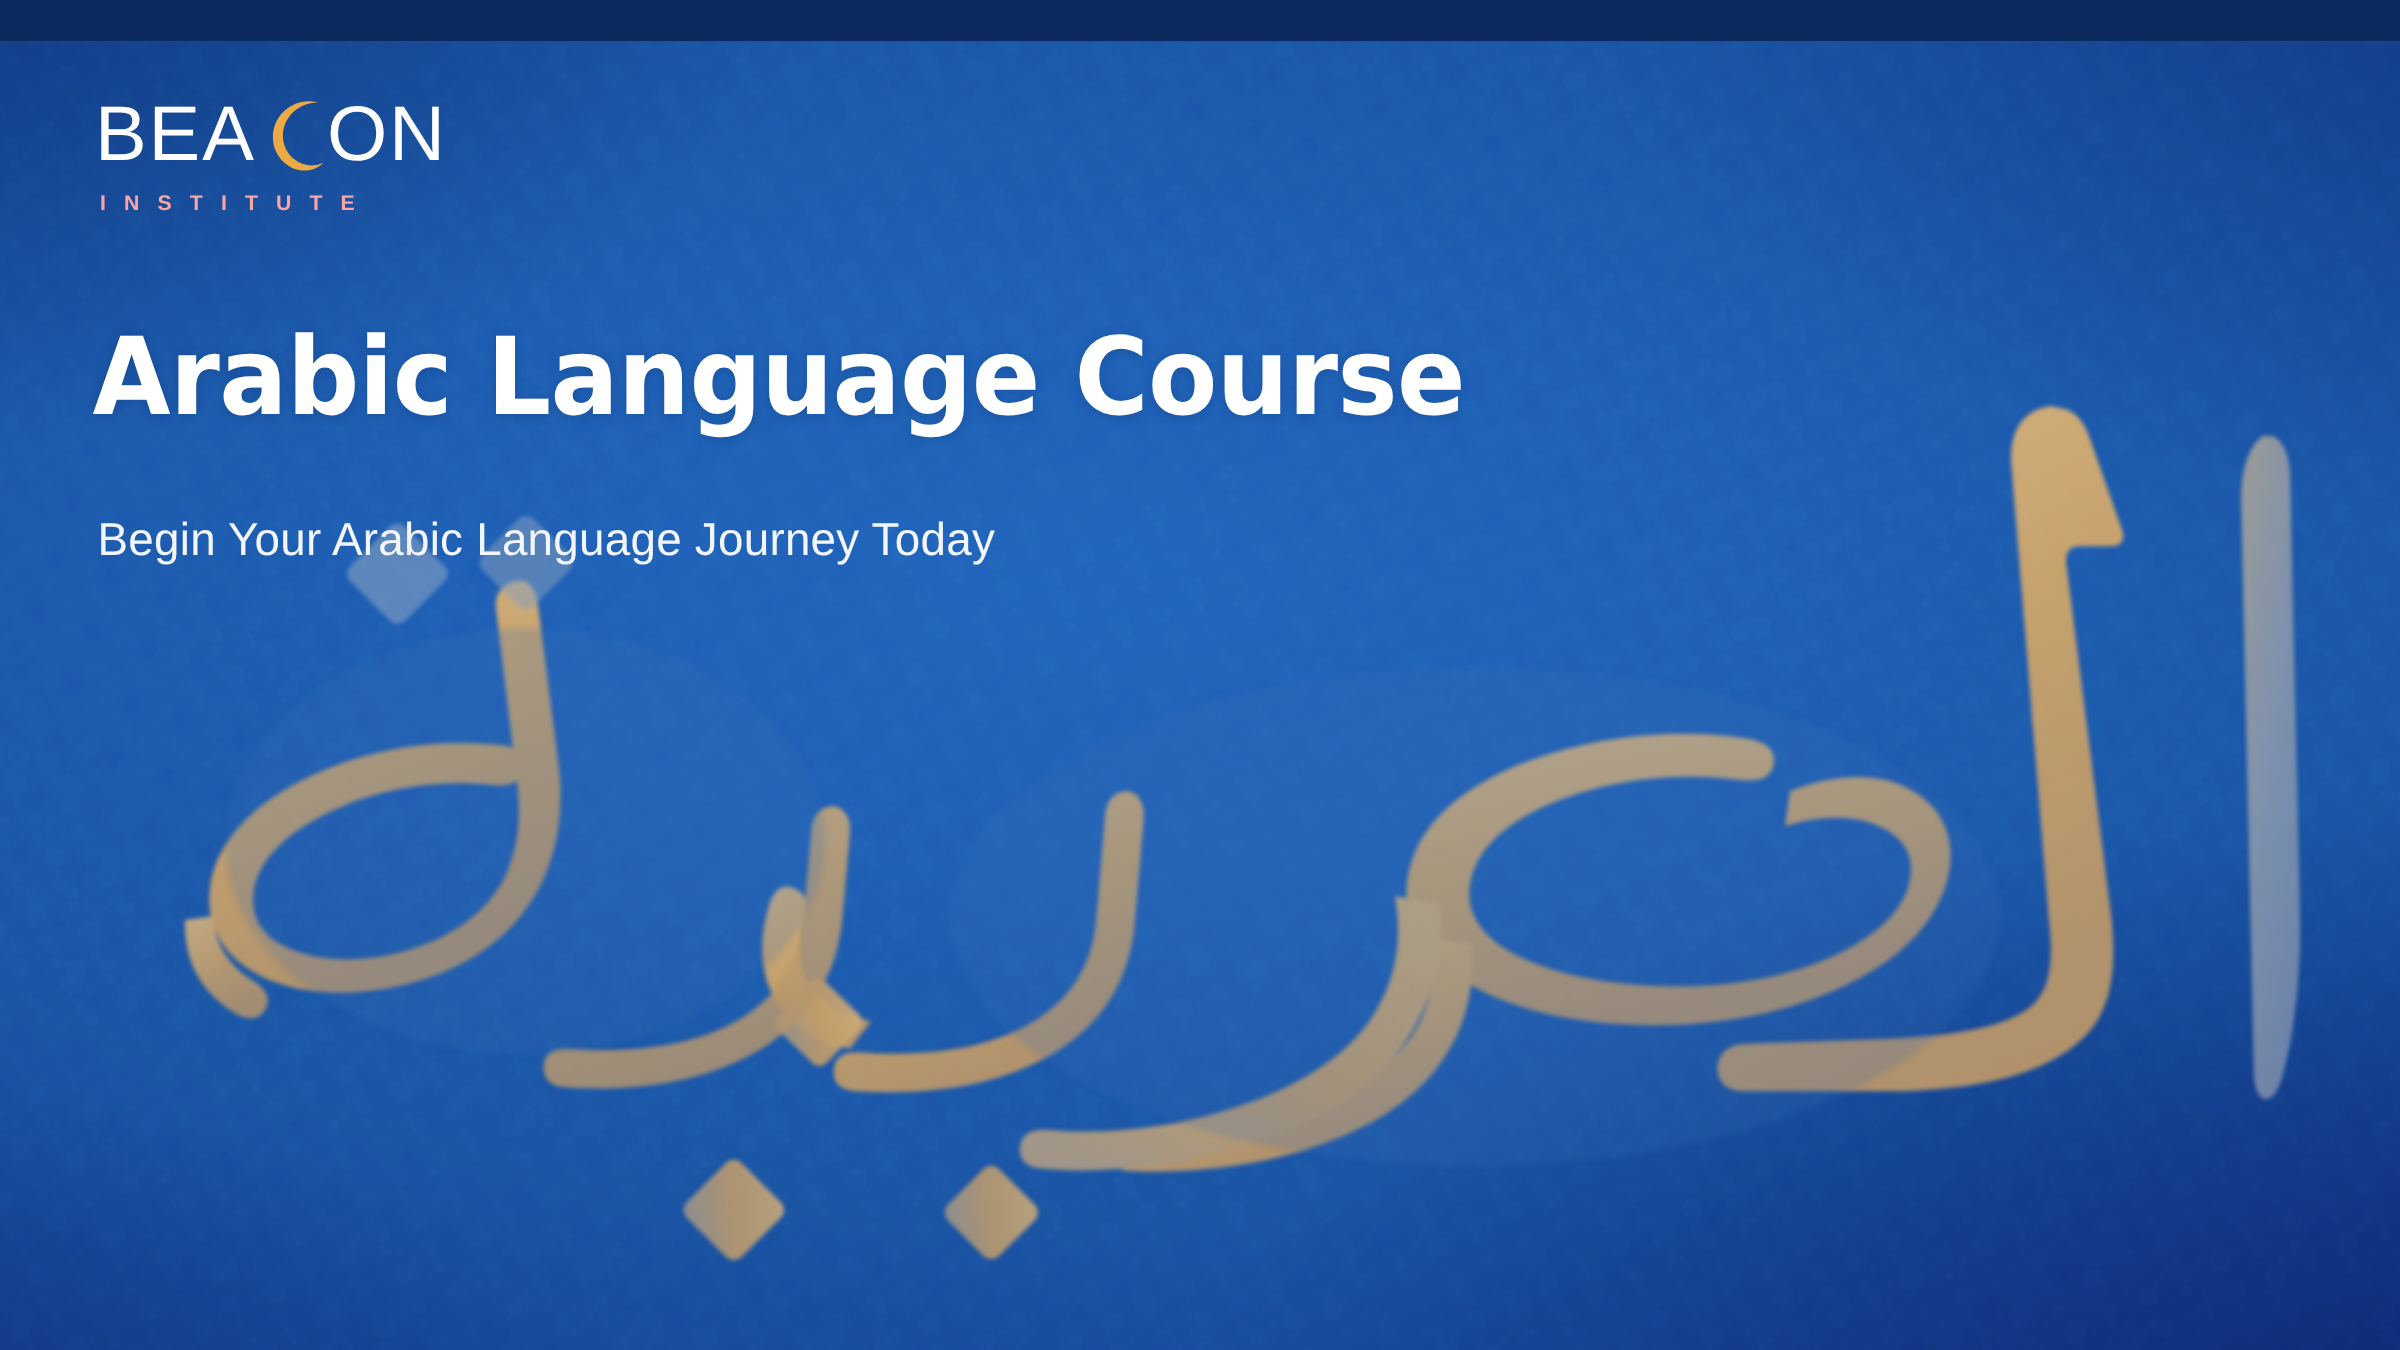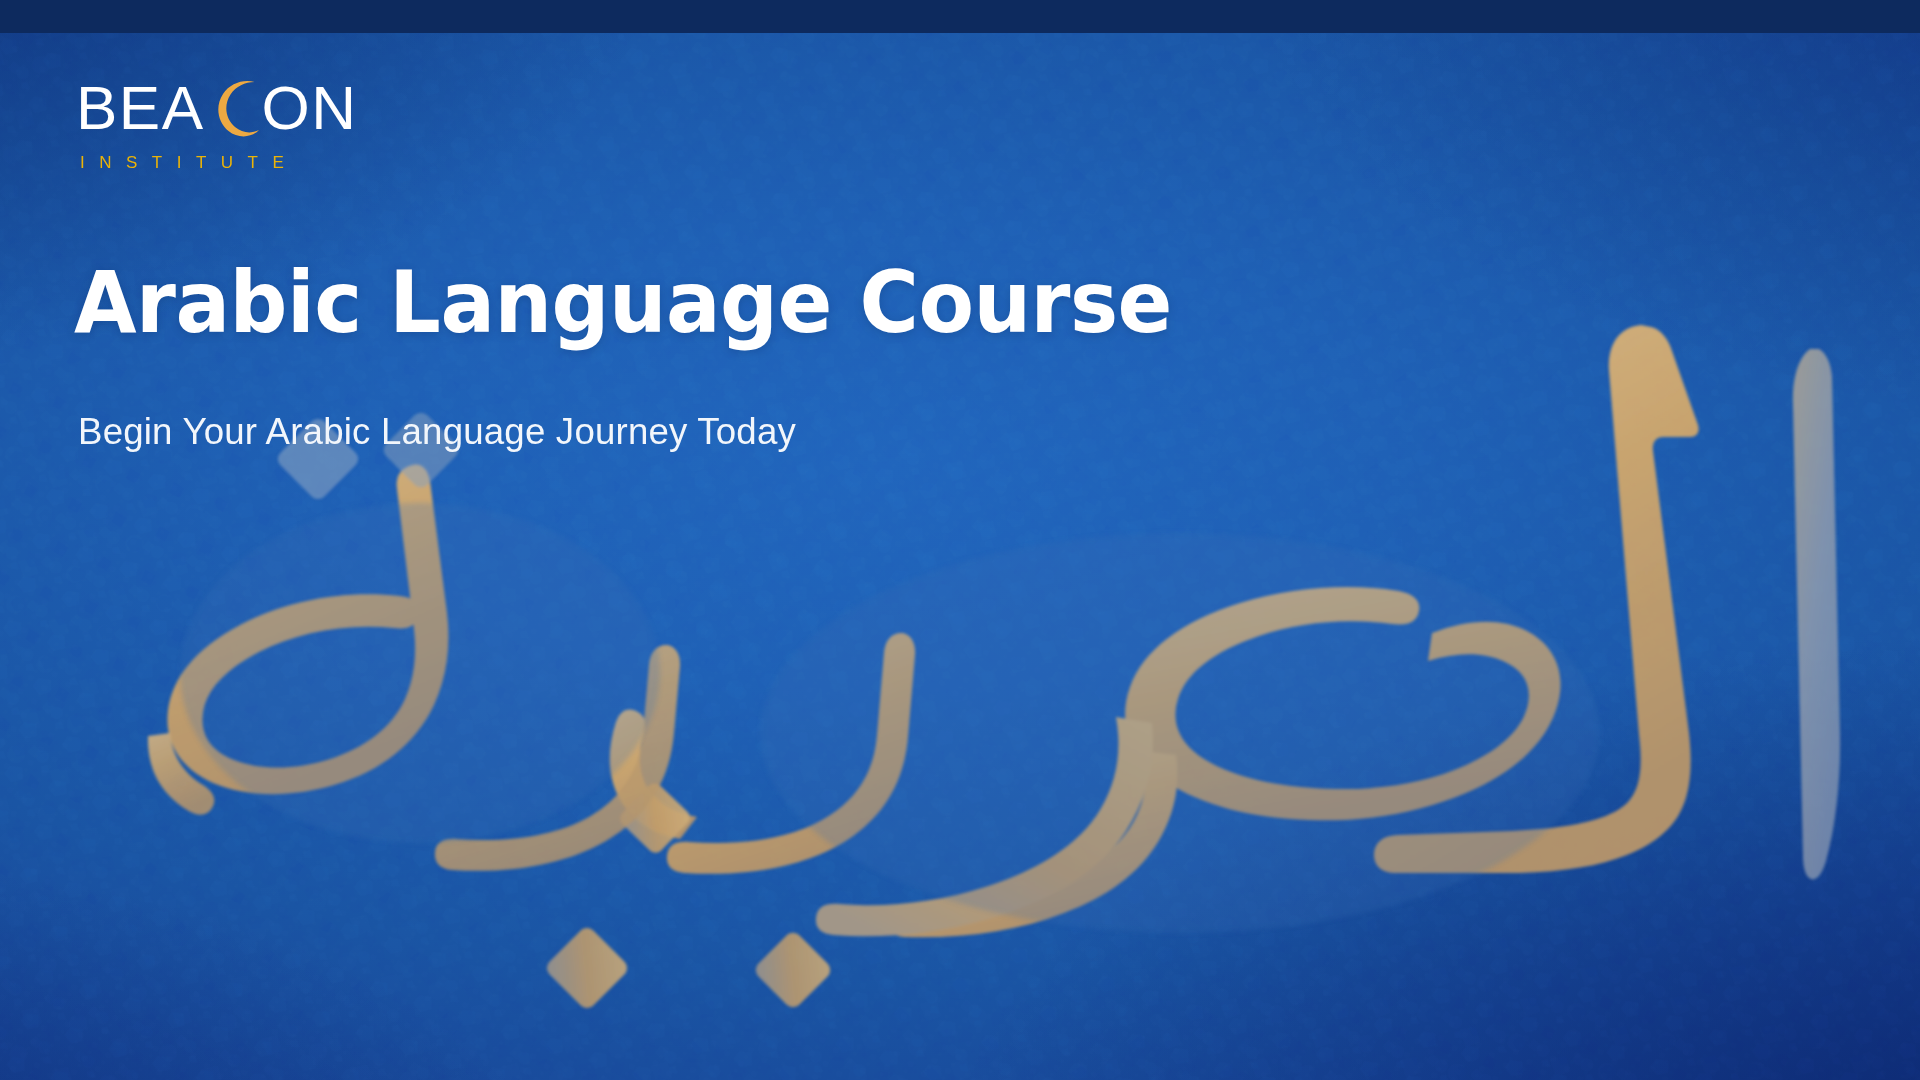--- a/index.html
+++ b/index.html
@@ -114,24 +114,24 @@
   .logo-moon {
     position: relative;
     width: 54px;
     height: 62px;
     margin: 0 1px 0 2px;
     flex: 0 0 auto;
   }
   .logo-subword {
     margin-top: 13px;
     margin-left: 4px;
-    color: #eab308;
+    color: #fca5a5;
     font-family: "Liberation Sans", sans-serif;
     font-size: 17px;
-    font-weight: 400;
+    font-weight: 700;
     letter-spacing: 14.5px;
     line-height: 1;
     white-space: pre;
   }
 
   
   .headline {
     position: absolute;
     left: 74px;
     top: 168px;

